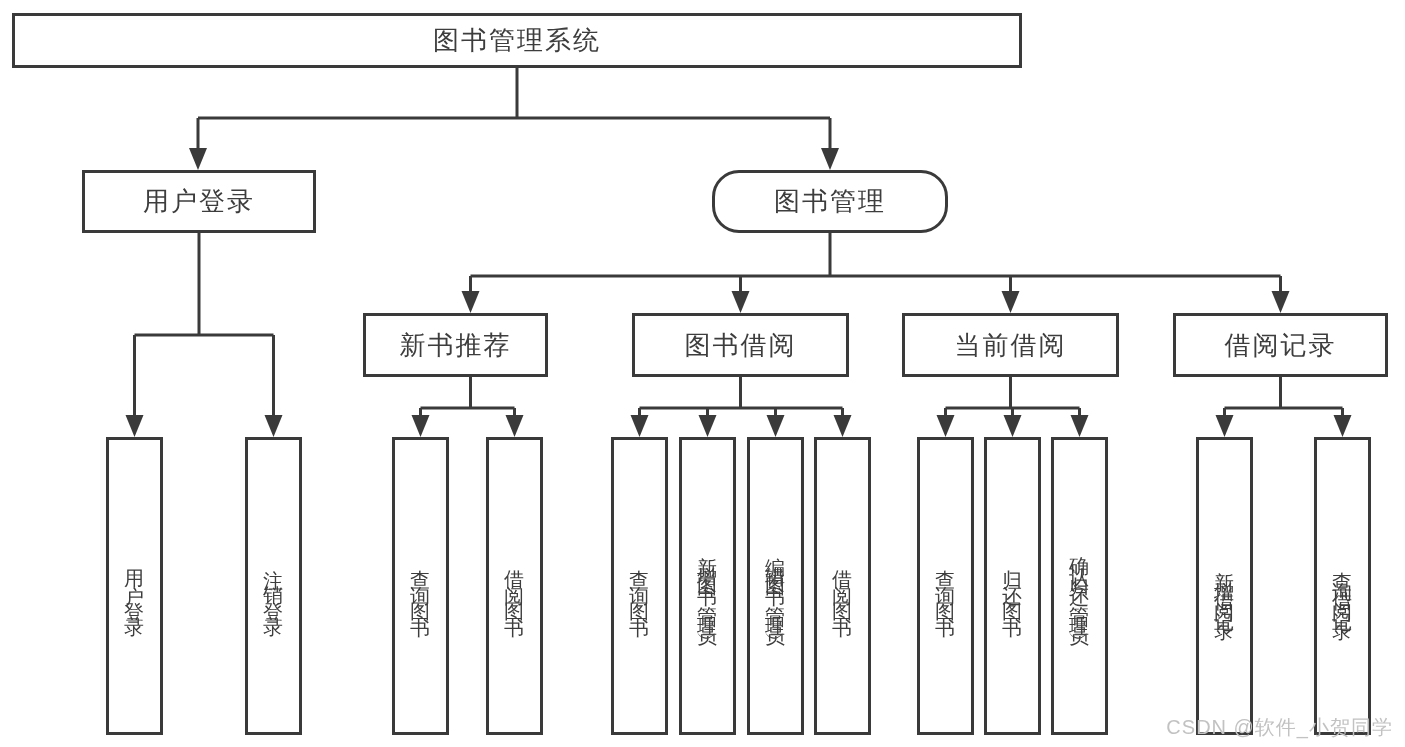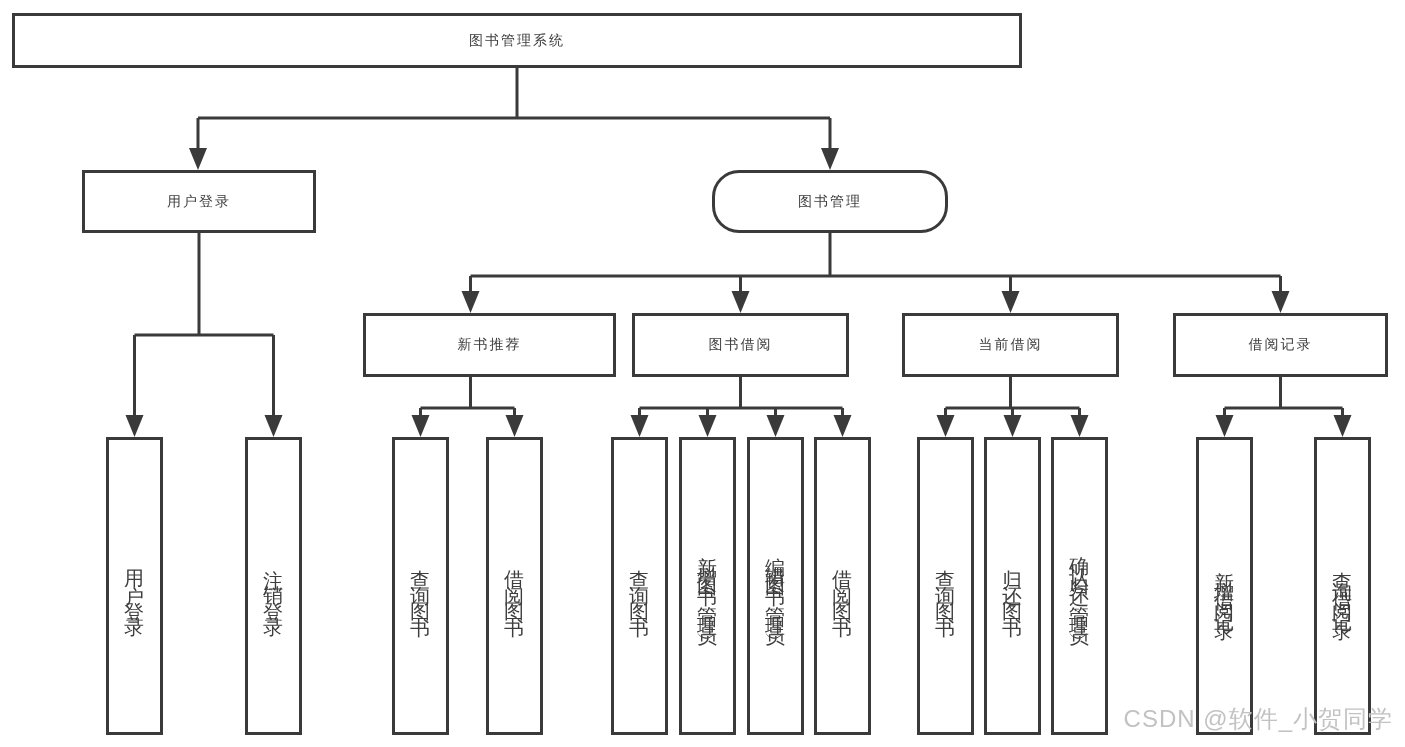--- a/index.html
+++ b/index.html
@@ -14,36 +14,36 @@
   .box{
     position:absolute;
     box-sizing:border-box;
     border:3px solid #3a3a3a;
     background:#ffffff;
     display:flex;
     align-items:center;
     justify-content:center;
     color:#3d3d3d;
   }
-  .hbox{font-size:14px;letter-spacing:2px;}
+  .hbox{font-size:26px;letter-spacing:2px;}
   .vbox{top:437px;height:298px;width:57px;}
   .vbox span{
     writing-mode:vertical-rl;
     text-orientation:mixed;
     font-size:20px;
     line-height:1;
     letter-spacing:16px;
     white-space:nowrap;
   }
   .vbox.long span{letter-spacing:10px;}
   #watermark{
     position:absolute;
     right:12px;
-    bottom:12px;
-    font-size:24px;
+    bottom:6px;
+    font-size:20px;
     color:#c2c2c2;
     letter-spacing:1px;
   }
 </style>
 </head>
 <body>
 
 <div id="canvas">
 
   <svg id="wires" viewBox="0 0 1405 747" xmlns="http://www.w3.org/2000/svg">
@@ -86,21 +86,21 @@
     <span>图书管理系统</span>
   </div>
 
   <div class="box hbox" style="left:82px;top:170px;width:234px;height:63px;">
     <span>用户登录</span>
   </div>
   <div class="box hbox" style="left:712px;top:170px;width:236px;height:63px;border-radius:27px;">
     <span>图书管理</span>
   </div>
 
-  <div class="box hbox" style="left:363px;top:313px;width:253px;height:64px;">
+  <div class="box hbox" style="left:363px;top:313px;width:185px;height:64px;">
     <span>新书推荐</span>
   </div>
   <div class="box hbox" style="left:632px;top:313px;width:217px;height:64px;align-items:center;">
     <span>图书借阅</span>
   </div>
   <div class="box hbox" style="left:902px;top:313px;width:217px;height:64px;justify-content:center;">
     <span>当前借阅</span>
   </div>
   <div class="box hbox" style="left:1173px;top:313px;width:215px;height:64px;">
     <span>借阅记录</span>

